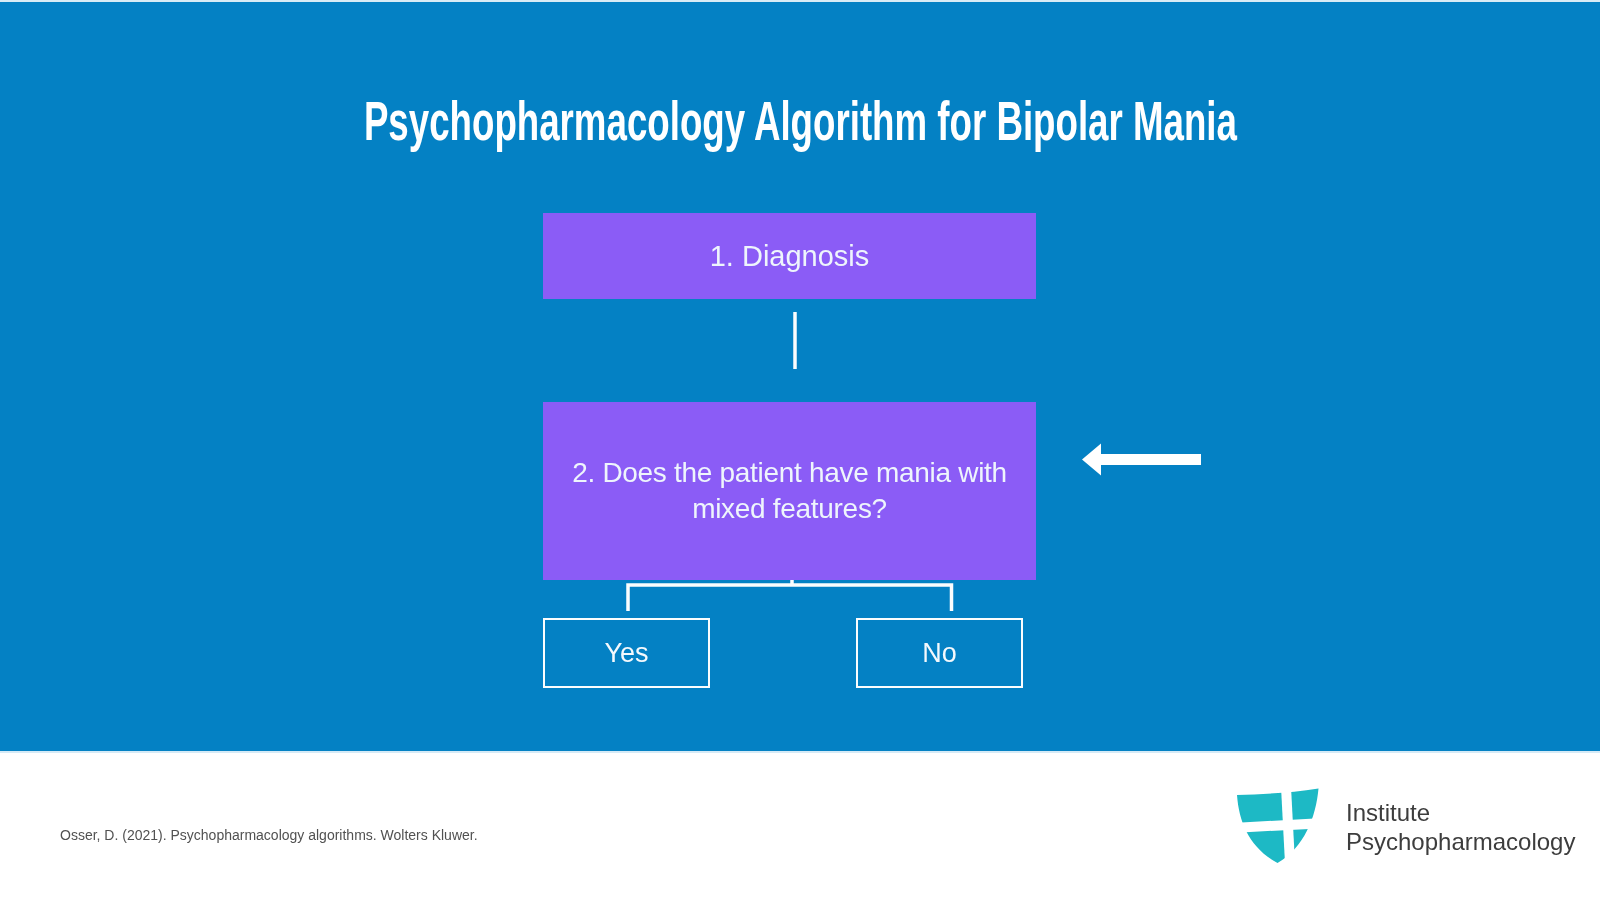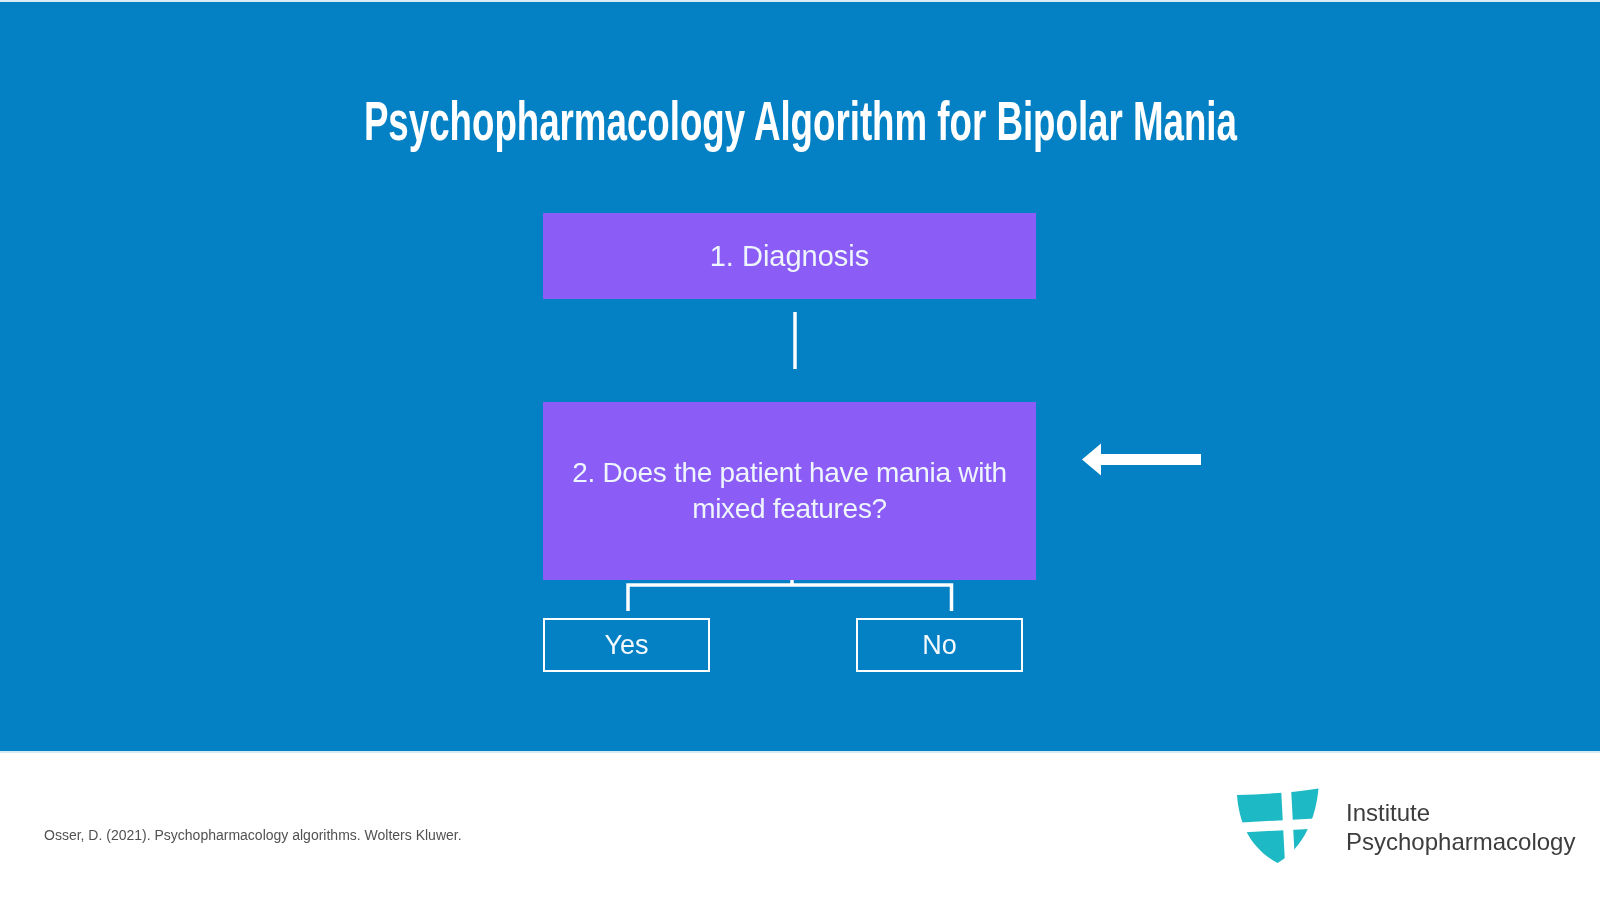--- a/index.html
+++ b/index.html
@@ -49,21 +49,21 @@
     left: 543px; top: 378px; width: 493px; height: 178px;
     font-size: 28px;
     line-height: 36px;
     letter-spacing: -0.3px;
     margin-top: 24px;
   }
   .node-step2 .question { width: 470px; }
   .choice {
     position: absolute;
     top: 618px;
-    width: 167px; height: 54px;
+    width: 167px; height: 70px;
     border: 2px solid #fbfdfe;
     box-sizing: border-box;
     color: #f4f9fd;
     font-size: 27px;
     display: flex;
     align-items: center;
     justify-content: center;
   }
   .choice-yes { left: 543px; }
   .choice-no  { left: 856px; }
@@ -75,21 +75,21 @@
   .footer {
     position: absolute;
     left: 0; top: 751px;
     width: 1600px; height: 148px;
     background: #ffffff;
     border-top: 2px solid #d5eaf6;
     box-sizing: border-box;
   }
   .citation {
     position: absolute;
-    left: 44px; top: 74px;
+    left: 60px; top: 74px;
     font-size: 14px;
     color: #515151;
   }
   .logo {
     position: absolute;
     left: 1237px; top: 34px;
     display: flex;
     align-items: flex-start;
   }
   .logo-text {

